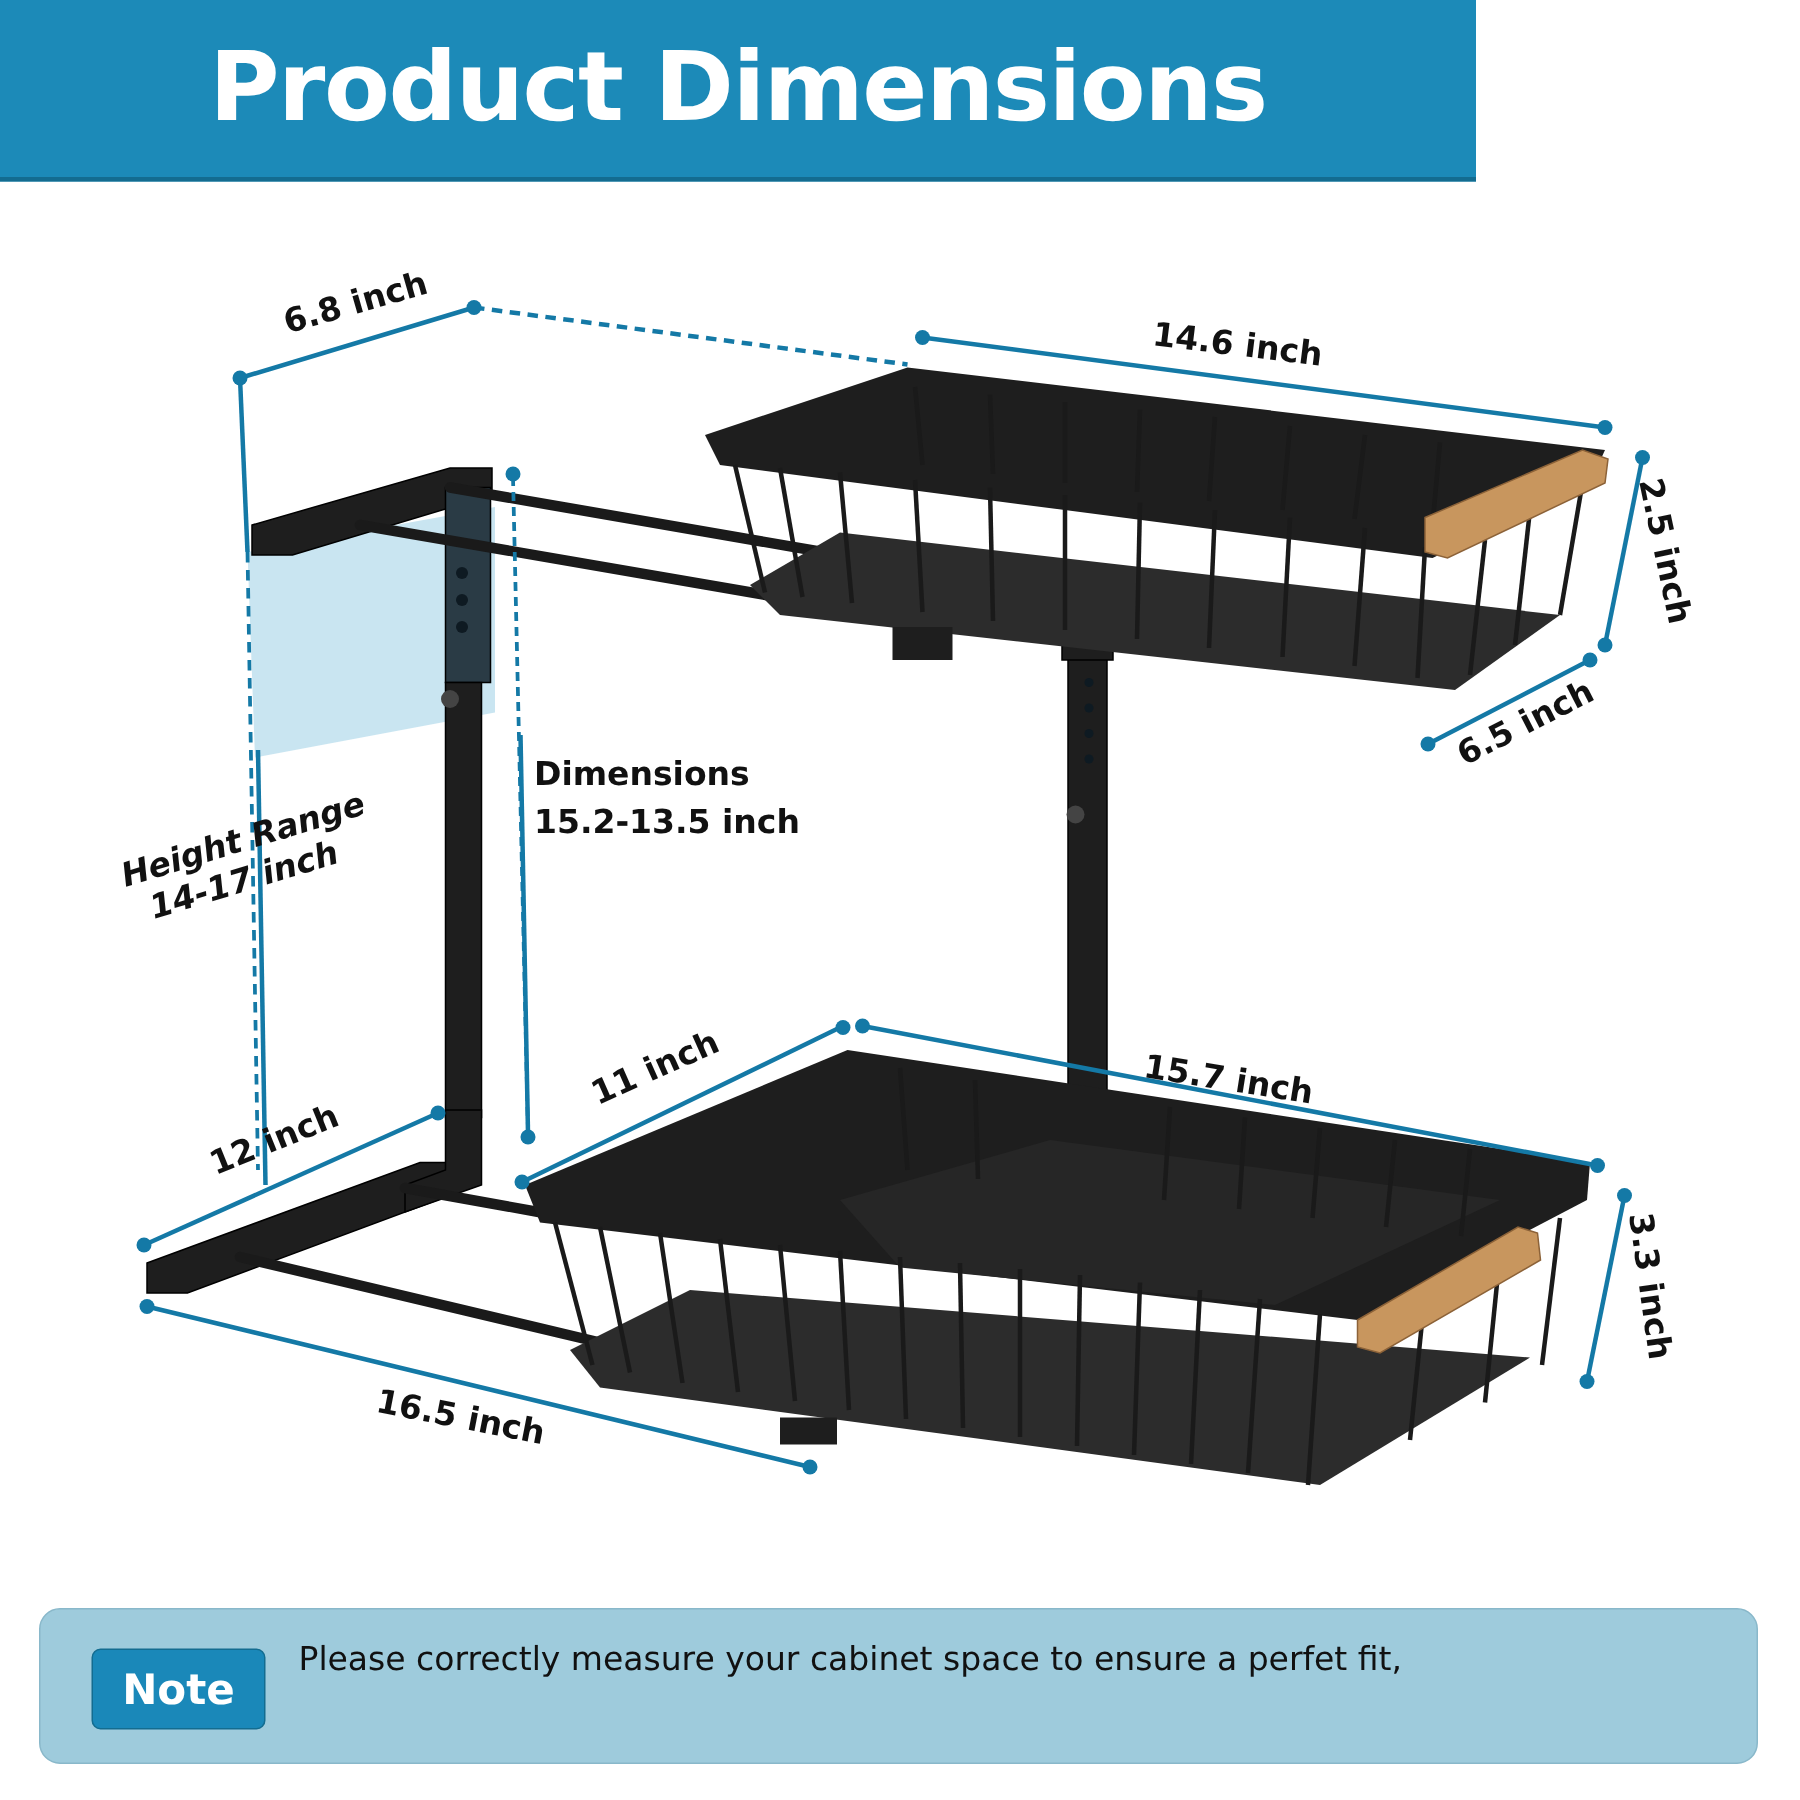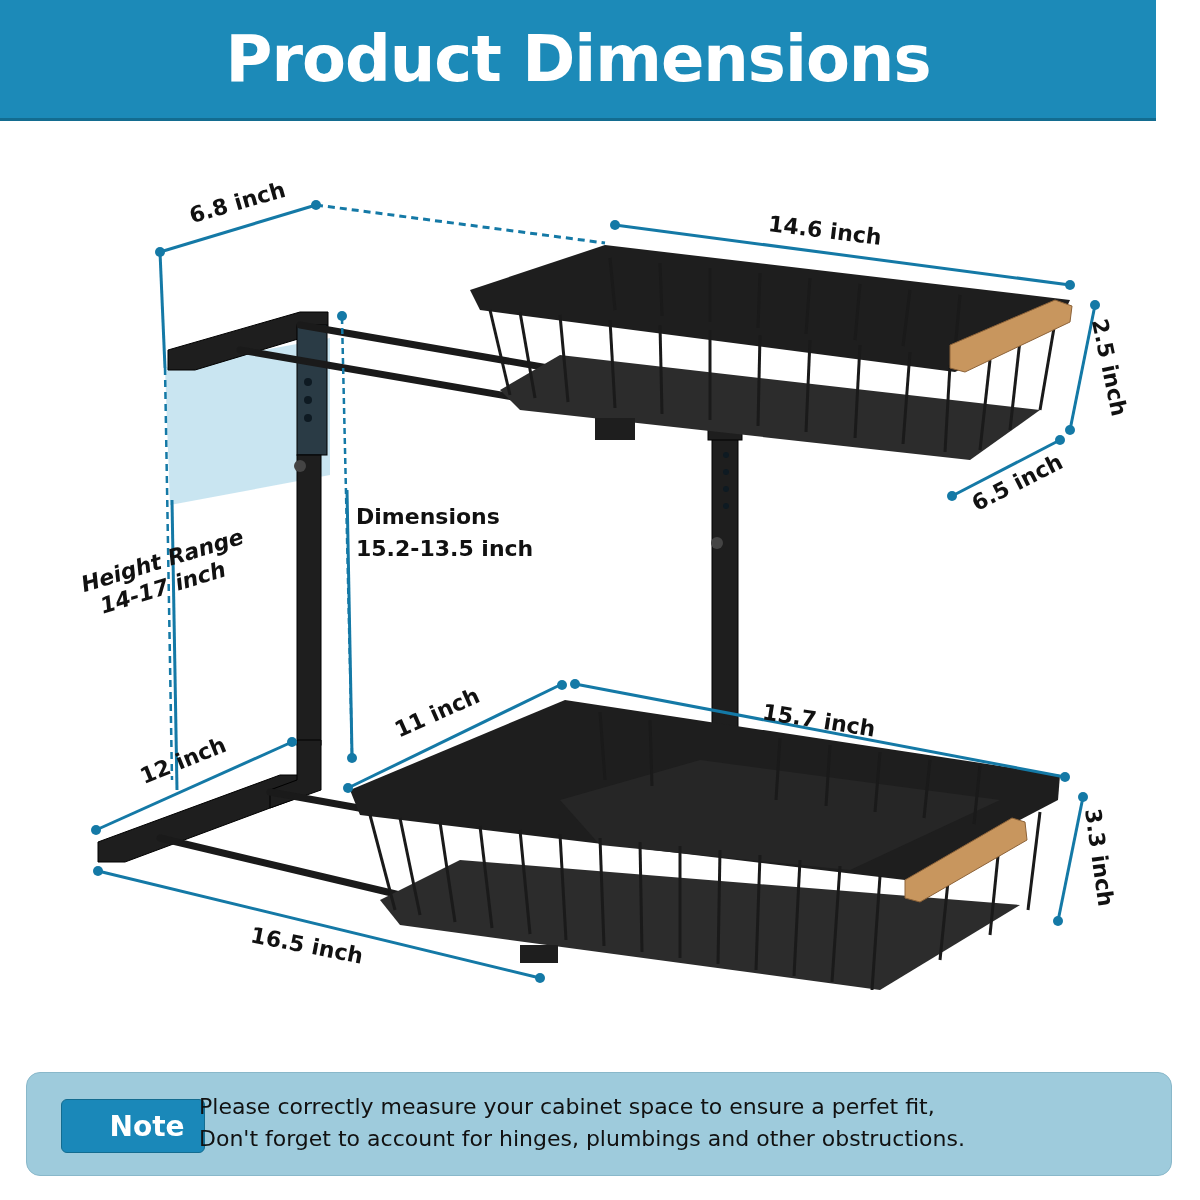--- a/index.html
+++ b/index.html
@@ -1,23 +1,23 @@
 <!DOCTYPE html>
 <html><head>
 <meta charset="utf-8">
 <style>
   html,body{margin:0;padding:0;background:#fff;}
   body{width:1200px;height:1200px;position:relative;overflow:hidden;font-family:"DejaVu Sans","Liberation Sans",sans-serif;}
-  .header{position:absolute;left:0;top:0;width:1156px;height:118px;background:#1c8ab8;border-bottom:3px solid #136c90;display:flex;align-items:center;justify-content:center;}
+  .header{position:absolute;left:0;top:0;width:984px;height:118px;background:#1c8ab8;border-bottom:3px solid #136c90;display:flex;align-items:center;justify-content:center;}
   .header h1{margin:0;color:#fff;font-size:64px;font-weight:bold;letter-spacing:-1px;font-family:"DejaVu Sans",sans-serif;}
   svg.diagram{position:absolute;left:0;top:0;}
   .lbl{position:absolute;color:#111;font-family:"DejaVu Sans",sans-serif;font-size:22px;font-weight:bold;white-space:nowrap;transform-origin:center center;}
   .lbl.italic{font-style:italic;}
   .note{position:absolute;left:26px;top:1072px;width:1144px;height:102px;background:#9ecbdc;border-radius:14px;border:1px solid #89b8ca;}
-  .note-badge{position:absolute;left:34px;top:26px;width:114px;height:52px;background:#1a88b9;border-radius:6px;color:#fff;font-size:28px;font-weight:bold;display:flex;align-items:center;justify-content:center;border:1px solid #136c90;padding-left:28px;}
+  .note-badge{position:absolute;left:34px;top:26px;width:114px;height:52px;background:#1a88b9;border-radius:6px;color:#fff;font-size:28px;font-weight:bold;display:flex;align-items:center;justify-content:center;border:1px solid #136c90;}
   .note-text{position:absolute;left:172px;top:18px;color:#111;font-size:22px;line-height:32px;font-weight:normal;}
 </style>
 </head>
 <body>
 
 <div class="header">
   <h1>Product Dimensions</h1>
 </div>
 
 <svg class="diagram" width="1200" height="1200" viewBox="0 0 1200 1200">
@@ -193,15 +193,14 @@
 <div class="lbl" style="left:138px;top:748px;transform:rotate(-22deg);">12 inch</div>
 <div class="lbl" style="left:392px;top:700px;transform:rotate(-24deg);">11 inch</div>
 <div class="lbl" style="left:762px;top:708px;transform:rotate(9deg);">15.7 inch</div>
 <div class="lbl" style="left:1050px;top:845px;transform:rotate(82deg);">3.3 inch</div>
 <div class="lbl" style="left:250px;top:933px;transform:rotate(11deg);">16.5 inch</div>
 
 <div class="note">
   <div class="note-badge">Note</div>
   <div class="note-text">
     <div>Please correctly measure your cabinet space to ensure a perfet fit,</div>
-    <div>Don't forget to account for hinges, plumbings and other obstructions.</div>
   </div>
 </div>
 
 </body></html>

